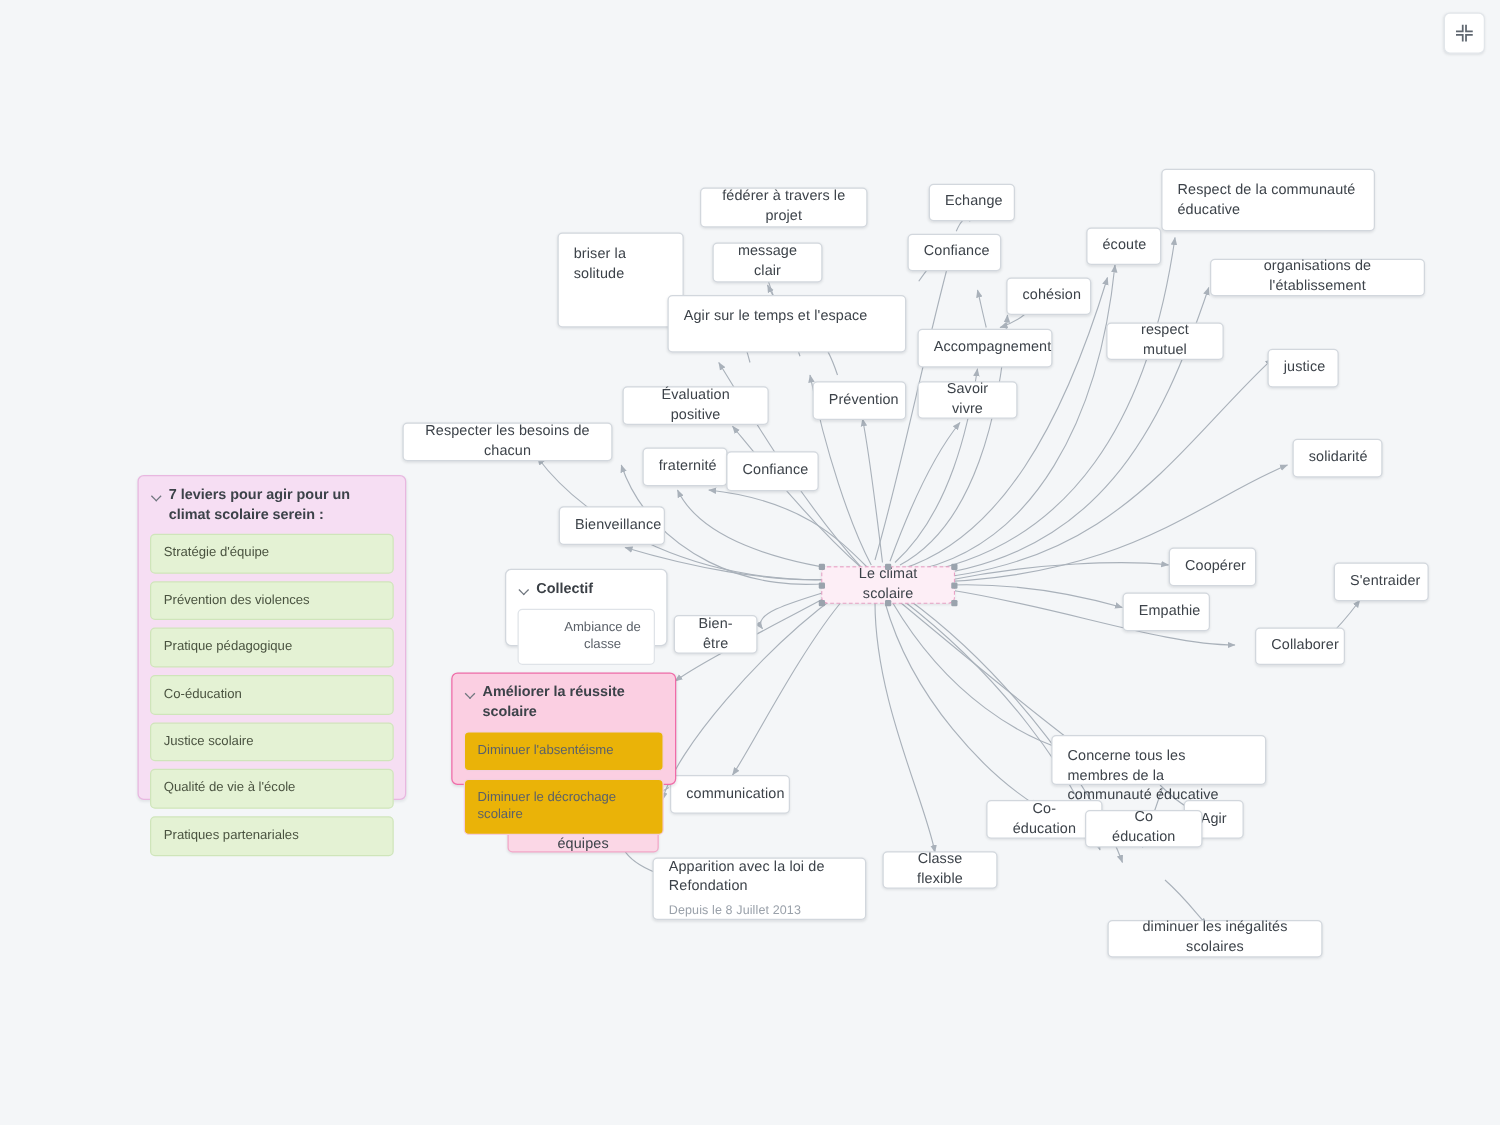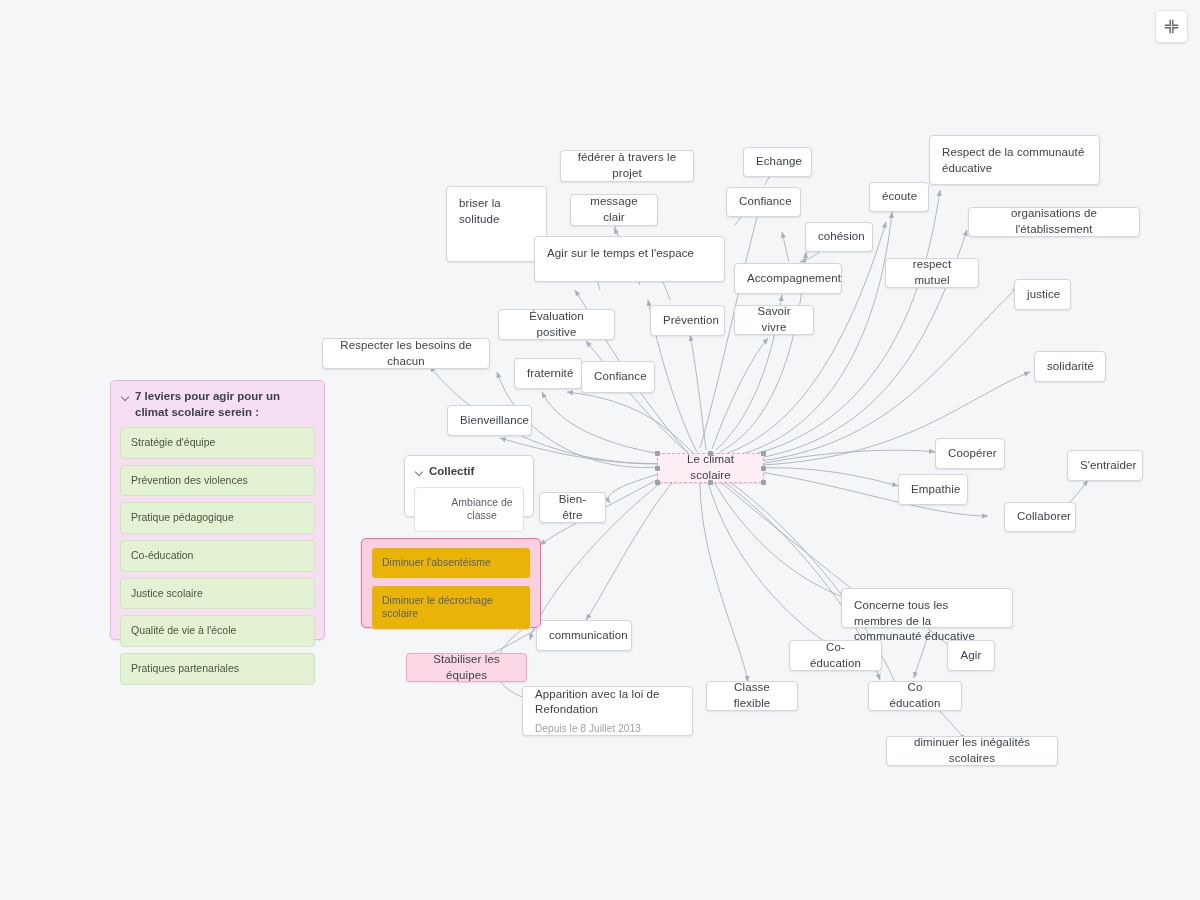--- a/index.html
+++ b/index.html
@@ -403,21 +403,21 @@
     </div>
 
   <div class="node" style="left:947px; top:640px; width:48px; height:31px;">
     <span class="label" style="text-align:center;">Agir</span>
     </div>
 
   <div class="node" style="left:706px; top:681px; width:92px; height:30px;">
     <span class="label" style="text-align:center;">Classe flexible</span>
     </div>
 
-  <div class="node" style="left:868px; top:681px; width:94px; height:30px;">
+  <div class="node" style="left:868px; top:648px; width:94px; height:30px;">
     <span class="label" style="text-align:center;">Co éducation</span>
     </div>
 
   <div class="node" style="left:886px; top:736px; width:172px; height:30px;">
     <span class="label" style="text-align:center;">diminuer les inégalités scolaires</span>
     </div>
 
   <div class="node withsub" style="left:522px; top:686px; width:171px; height:50px;">
     <span class="label">Apparition avec la loi de Refondation</span>
     <span class="sub">Depuis le 8 Juillet 2013</span>
@@ -443,20 +443,24 @@
 
   <div class="group white" style="left:404px; top:455px; width:130px; height:62px;">
     <div class="g-head">
       <span class="chev"></span>
       <span>Collectif</span>
     </div>
     <div class="g-child"><span>Ambiance de classe</span></div>
   </div>
 
   <div class="group pinkgrp" style="left:361px; top:538px; width:180px; height:90px;">
+    <div class="g-head">
+      <span class="chev"></span>
+      <span>Améliorer la réussite scolaire</span>
+    </div>
     <div class="g-child"><span>Diminuer l'absentéisme</span></div>
     <div class="g-child"><span>Diminuer le décrochage scolaire</span></div>
   </div>
 
   <div id="fs-btn" title="Exit fullscreen">
     <svg width="15" height="15" viewBox="0 0 16 16">
       <g fill="none" stroke="#5e666f" stroke-width="1.5" stroke-linecap="square">
         <path d="M6.6,1.6 L6.6,6.6 L1.6,6.6"></path>
         <path d="M9.4,1.6 L9.4,6.6 L14.4,6.6"></path>
         <path d="M6.6,14.4 L6.6,9.4 L1.6,9.4"></path>

